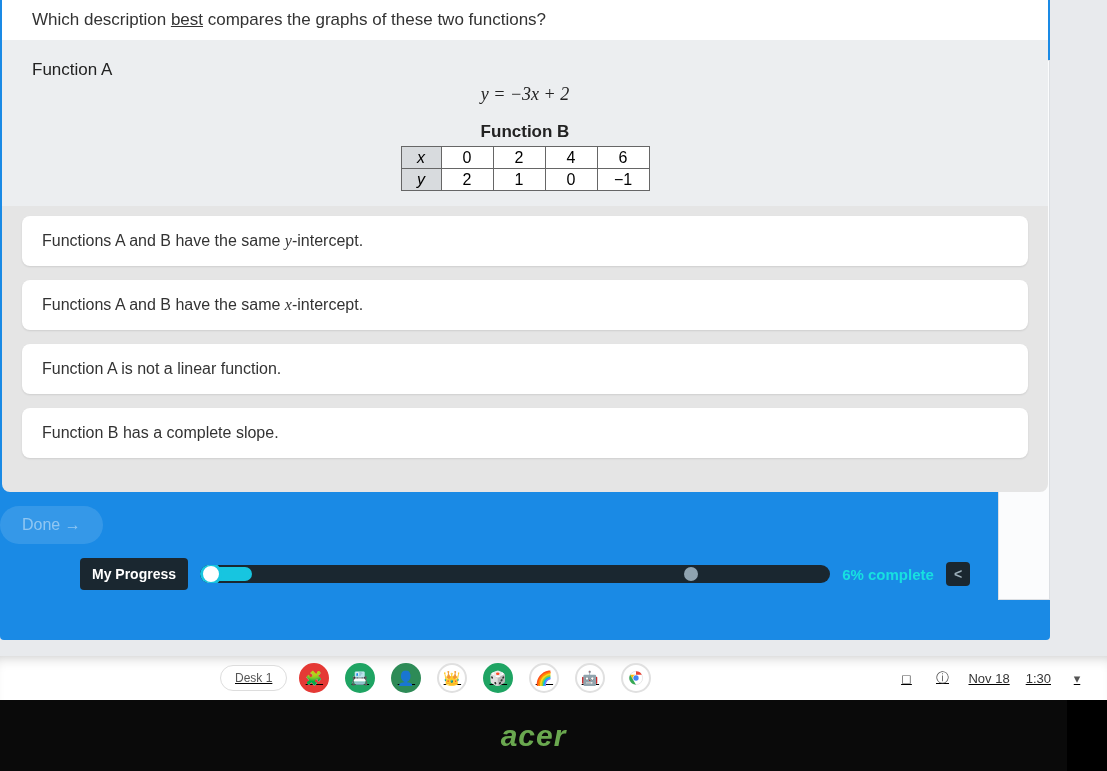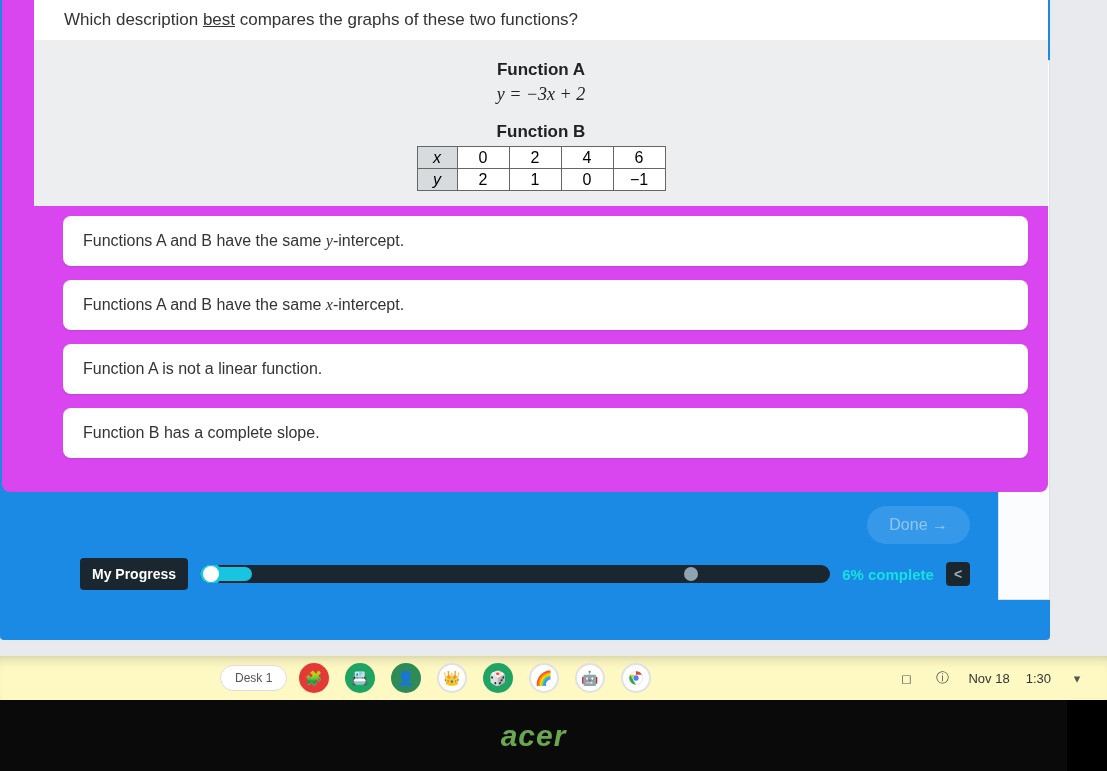--- a/index.html
+++ b/index.html
@@ -1,45 +1,45 @@
 <!DOCTYPE html>
 <html><head>
 <meta charset="utf-8">
 <style>
 * { margin:0; padding:0; box-sizing:border-box; font-family:Arial,Helvetica,sans-serif; }
 body { width:1107px; height:771px; background:#000; overflow:hidden; }
 .screen { width:1107px; height:700px; background:#e8eaed; position:relative; }
 .app-bg { width:1050px; height:640px; margin:0; background:#1a8ae5; position:relative; padding-top:0; border-radius:0 0 4px 4px; }
-.card { width:1046px; margin:0 auto; background:#d946ef; border-radius:0 0 8px 8px; position:relative; padding-bottom:20px;padding-left:32px; }
+.card { width:1046px; margin:0 auto; background:#e5e5e5; border-radius:0 0 8px 8px; position:relative; padding-bottom:20px; }
 .q-header { background:#fff; padding:10px 30px; border-radius:0; font-size:17px; color:#333; }
 .q-header .u { text-decoration:underline; }
 .content-block { background:#eceef0; margin:0 0 0 0; padding:20px 30px 15px; }
-.fa-title { text-align:center; font-weight:bold; font-size:17px; color:#222; }
+.fa-title { font-weight:normal; font-size:17px; color:#222; }
 .fa-eq { text-align:center; font-family:'Times New Roman',serif; font-style:italic; font-size:18px; margin-top:4px; color:#222; }
 .fb-title { text-align:center; font-weight:bold; font-size:17px; margin-top:17px; color:#222; }
 .tbl { margin:4px auto 0; border-collapse:collapse; font-family:'Times New Roman',serif; font-size:16px; }
 .tbl td { border:1px solid #666; width:52px; height:22px; text-align:center; background:#fff; }
 .tbl td.hd { background:#d8dbde; font-style:italic; width:40px; }
 .answers { padding:10px 20px 0; }
-.ans { background:#fff; border-radius:8px; padding:16px 20px; margin-bottom:14px; font-size:16px; color:#333; cursor:pointer; box-shadow:0 1px 2px rgba(0,0,0,0.1);margin-left:9px; }
+.ans { background:#fff; border-radius:8px; padding:16px 20px; margin-bottom:14px; font-size:16px; color:#333; cursor:pointer; box-shadow:0 1px 2px rgba(0,0,0,0.1); }
 .ans .it { font-style:italic; font-family:'Times New Roman',serif; }
-.done-row { text-align:right; padding:14px 80px 0 0; }
+.done-row { text-align:left; padding:14px 80px 0 0; }
 .done-btn { display:inline-block; background:rgba(255,255,255,0.12); color:rgba(255,255,255,0.45); font-size:16px; padding:10px 22px; border-radius:20px; }
 .progress-row { display:flex; align-items:center; margin:14px 80px 8px; gap:12px; }
 .mp-lbl { background:#1a2730; color:#fff; font-weight:bold; font-size:14px; padding:8px 12px; border-radius:4px; }
 .pg-bar { flex:1; height:18px; background:#1a2730; border-radius:10px; position:relative; overflow:hidden; }
 .pg-fill { position:absolute; left:2px; top:2px; height:14px; width:8%; background:#17c5e0; border-radius:8px; }
 .pg-knob-l { position:absolute; left:0; top:-2px; width:22px; height:22px; border-radius:50%; background:#fff; border:3px solid #17c5e0; }
 .pg-knob-r { position:absolute; right:132px; top:2px; width:14px; height:14px; border-radius:50%; background:#8fa3b0; }
 .pg-txt { color:#17e0e0; font-size:15px; font-weight:bold; min-width:92px; text-align:center; }
 .pg-back { width:24px; height:24px; background:#1a2730; color:#9db0bb; border-radius:4px; display:flex; align-items:center; justify-content:center; font-size:14px; font-weight:bold; }
 .copyright { color:#cfe8ff; font-size:10px; margin:10px 80px 0; }
 .close-x { position:absolute; top:10px; right:25px; color:#fff; font-size:28px; font-weight:bold; cursor:pointer; }
 .right-strip { position:absolute; right:0; top:60px; width:52px; height:540px; background:#fbfcfd; border:1px solid #dcdfe3; }
-.taskbar { position:absolute; left:0; right:0; bottom:0; height:44px; background:#fef9c3; display:flex; align-items:center; padding:0 20px; box-shadow:inset 0 10px 14px -10px rgba(0,0,0,0.25); }
+.taskbar { position:absolute; left:0; right:0; bottom:0; height:44px; background:#ffffff; display:flex; align-items:center; padding:0 20px; box-shadow:inset 0 10px 14px -10px rgba(0,0,0,0.25);text-decoration:underline; }
 .desk-pill { background:#fff; border:1px solid #ddd; border-radius:16px; padding:5px 14px; font-size:12px; color:#555; margin-left:200px; margin-right:12px; }
 .tb-icons { display:flex; gap:16px; align-items:center; }
 .tb-ic { width:30px; height:30px; border-radius:50%; display:flex; align-items:center; justify-content:center; font-size:14px; border:2px solid #e0e0e0; background:#fff; }
 .tb-ic svg { width:16px;height:16px; }
 .tb-right { margin-left:auto; display:flex; gap:16px; align-items:center; font-size:13px; color:#333; }
 .tb-right .tray-ic { width:20px; height:20px; display:inline-flex; align-items:center; justify-content:center; color:#555; }
 .laptop-bezel { width:1067px; height:71px; background:#0a0a0a; display:flex; align-items:center; justify-content:center; }
 .brand { color:#6aa84f; font-size:30px; letter-spacing:1px; font-style:italic; font-weight:bold; font-family:Arial,sans-serif; }
 </style>
 </head>

